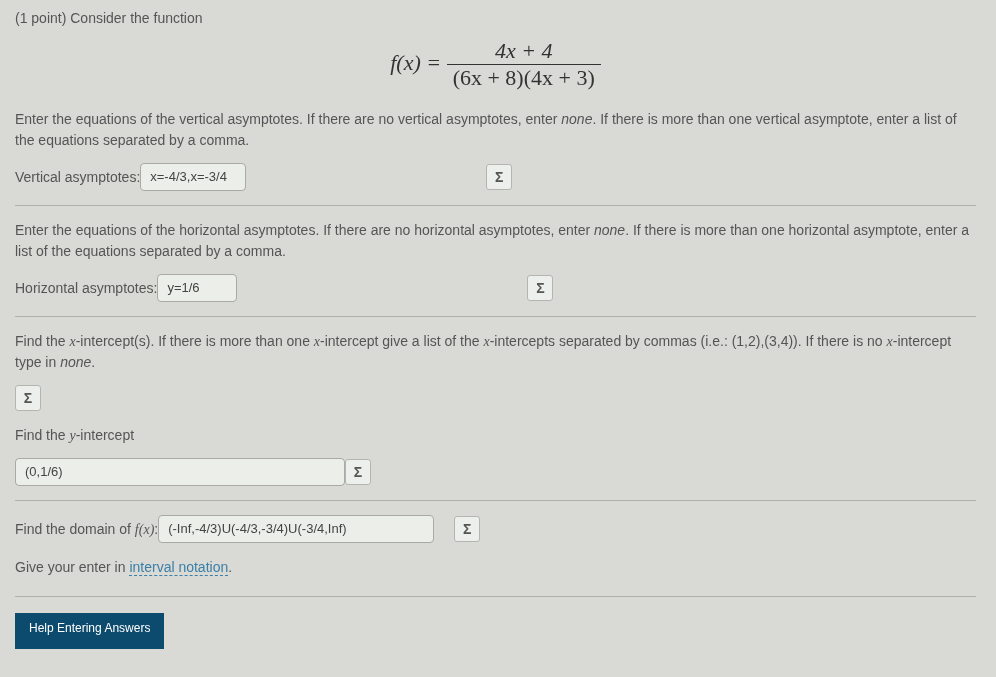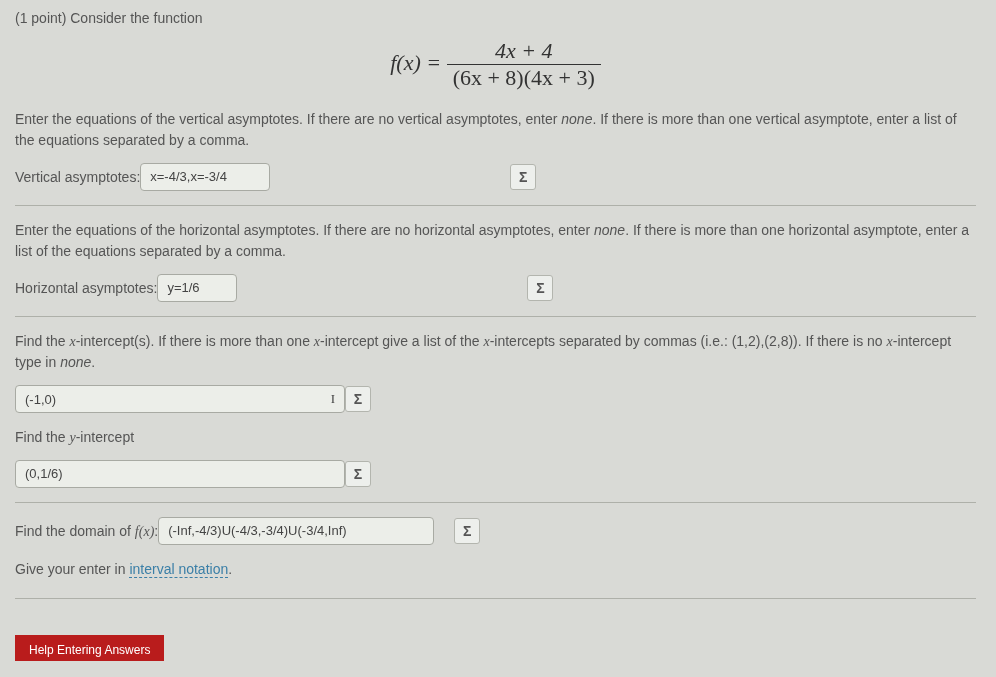--- a/index.html
+++ b/index.html
@@ -25,46 +25,46 @@
   .input-box {
     display: inline-block;
     background: #eceee9;
     border: 1px solid #a8aaa3;
     border-radius: 4px;
     padding: 5px 9px;
     color: #444;
     font-size: 13px;
     min-height: 28px;
   }
-  .input-med  { width: 130px; }
+  .input-med  { width: 106px; }
   .input-text { width: 330px; }
   .sigma-btn {
     display: inline-flex;
     align-items: center;
     justify-content: center;
     width: 26px;
     height: 26px;
     background: #edefec;
     border: 1px solid #b3b5ae;
     border-radius: 3px;
     color: #555;
     font-weight: bold;
     font-size: 14px;
     cursor: pointer;
   }
   hr.sep { border: none; border-top: 1px solid #aeb0a9; margin: 4px 0 14px; }
   .xvar { font-style: italic; font-family: 'Times New Roman', serif; }
   .link { color: #3b7fa7; border-bottom: 1px dashed #3b7fa7; cursor: pointer; }
   .help-btn {
     display: inline-block;
-    background: #b91c1c;
+    background: #0c4a6e;
     color: #fff;
-    padding: 8px 14px 4px;
+    padding: 8px 14px 14px;
     font-size: 12px;
-    margin-top: 22px;
+    margin-top: 2px;
     cursor: pointer;
   }
   .cursor-caret { font-family: 'Times New Roman', serif; }
 </style>
 </head>
 <body>
 
 
 
 
@@ -100,27 +100,23 @@
 <div class="row">
   <span class="label">Horizontal asymptotes:</span>
   <span class="input-box" style="width:80px">y=1/6</span>
   <span style="flex:0 0 290px"></span>
   <span class="sigma-btn">Σ</span>
 </div>
 <hr class="sep">
 
 
 <div class="instruction">
-  <span>Find the </span><span class="xvar">x</span><span>-intercept(s). If there is more than one </span><span class="xvar">x</span><span>-intercept give a list of the </span><span class="xvar">x</span><span>-intercepts separated by commas (i.e.: (1,2),(2,8)). If there is no </span><span class="xvar">x</span><span>-intercept type in </span><span class="italic">none</span><span>.</span>
+  <span>Find the </span><span class="xvar">x</span><span>-intercept(s). If there is more than one </span><span class="xvar">x</span><span>-intercept give a list of the </span><span class="xvar">x</span><span>-intercepts separated by commas (i.e.: (1,2),(3,4)). If there is no </span><span class="xvar">x</span><span>-intercept type in </span><span class="italic">none</span><span>.</span>
 </div>
 <div class="row">
-  <span class="input-box input-text" style="display:flex;justify-content:space-between;align-items:center;">
-    <span>(-1,0)</span>
-    <span class="cursor-caret">I</span>
-  </span>
   <span class="sigma-btn">Σ</span>
 </div>
 
 
 <div class="instruction">
   <span>Find the </span><span class="xvar">y</span><span>-intercept</span>
 </div>
 <div class="row">
   <span class="input-box input-text">(0,1/6)</span>
   <span class="sigma-btn">Σ</span>

